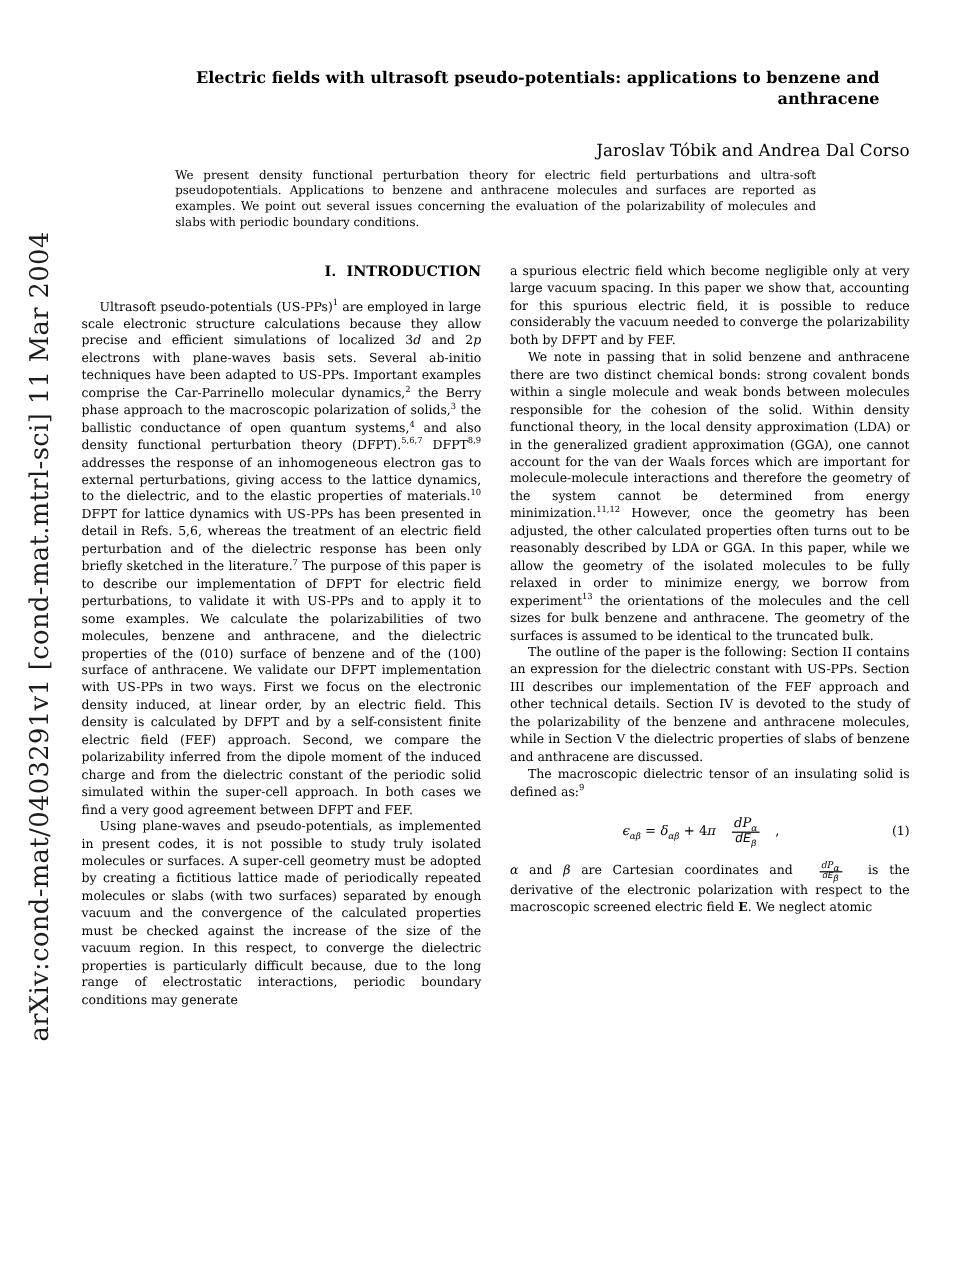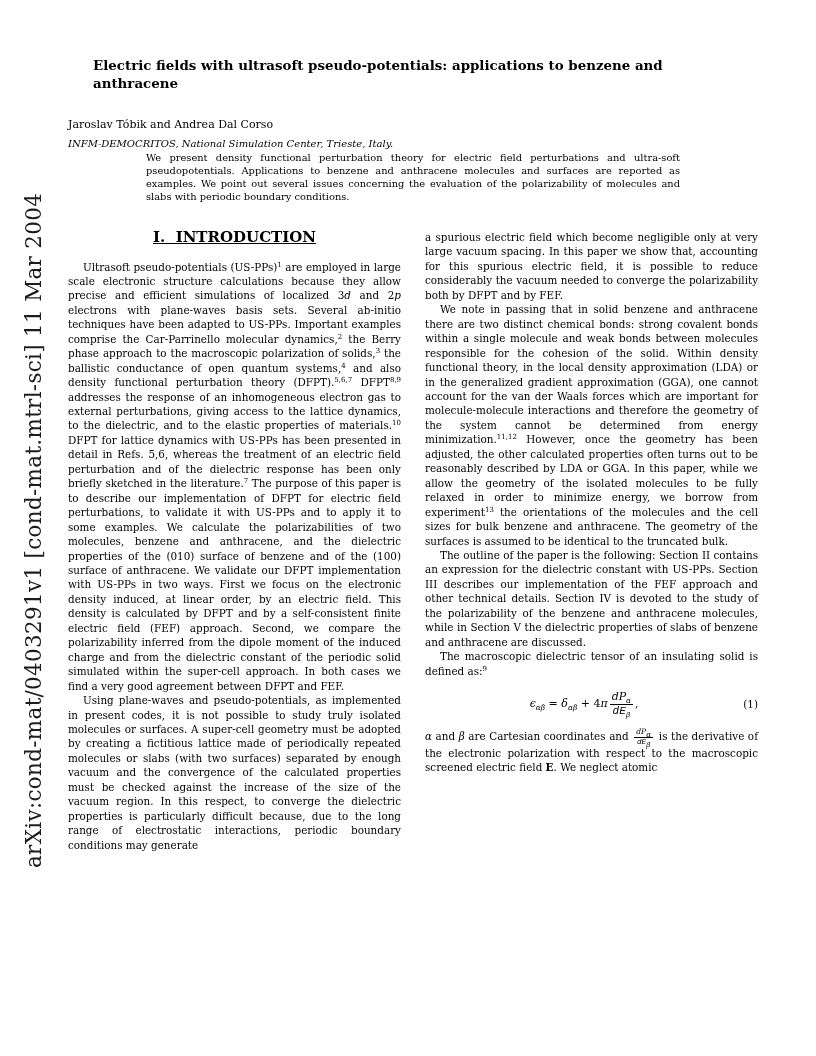--- a/index.html
+++ b/index.html
@@ -19,78 +19,76 @@
     left: 22px;
     top: 868px;
     transform: rotate(-90deg);
     transform-origin: 0 0;
     white-space: nowrap;
     font-size: 21.5px;
     line-height: 24px;
     color: #1c1c1c;
     letter-spacing: 0.3px;
   }
-  .header { text-align: left; }
+  .header { text-align: right; }
   .title {
     font-size: 13.4px;
     font-weight: bold;
     line-height: 18px;
     margin: 0 auto;
     width: 640px;
   }
-  .authors { font-size: 11px; margin-top: 26px; }
+  .authors { font-size: 14px; margin-top: 26px; }
   .affil { font-style: italic; font-size: 10px; line-height: 13px; margin-top: 6px; }
   .date-line { font-size: 10px; margin-top: 7px; }
   .abstract {
     width: 534px;
     margin: 1px auto 0 auto;
     text-align: justify;
     font-size: 9.9px;
     line-height: 13px;
   }
   .columns { display: flex; gap: 24px; margin-top: 27px; }
   .col {
     width: 333px;
     font-size: 10.4px;
     line-height: 14.45px;
     text-align: justify;
   }
   .col p { margin: 0; }
   .col p.indent { text-indent: 15px; }
   .sec-heading {
-    text-align: center;
+    text-align: right;
     font-weight: bold;
-    font-size: 15px;
+    font-size: 12px;
     line-height: 14.5px;
     margin: 0 0 15px 0;
-    text-decoration: underline;
   }
   .sec-heading.second { margin-top: 32px; margin-bottom: 15px; }
   .equation { display: flex; align-items: center; margin: 13px 0 11px 0; font-size: 11px; }
   .eq-body { flex: 1; text-align: center; }
   .eq-no { text-align: right; font-size: 10.4px; }
-  .frac { display: inline-block; text-align: center; vertical-align: middle; line-height: 1.15; margin: 0 2px; }
+  .frac { display: inline-block; text-align: center; vertical-align: middle; line-height: 1.15; margin: 0 13px; }
   .frac .num { display: block; border-bottom: 0.9px solid #000; padding: 0 2px; }
   .frac .den { display: block; padding: 0 2px; font-family: Liberation Mono, monospace; }
   .frac.inline { font-size: 7.6px; line-height: 1.1; }
   sup { font-size: 7px; line-height: 0; }
   sub { font-size: 7.4px; line-height: 0; }
 </style>
 </head>
 <body>
 
 <div class="page">
 
   <div class="arxiv-stamp">arXiv:cond-mat/0403291v1  [cond-mat.mtrl-sci]  11 Mar 2004</div>
 
   <div class="header">
     <div class="title">Electric fields with ultrasoft pseudo-potentials: applications to benzene and<br>anthracene</div>
     <div class="authors">Jaroslav Tóbik and Andrea Dal Corso</div>
     <div class="affil">
-      <div>INFM-DEMOCRITOS, National Simulation Center, Trieste, Italy.</div>
     </div>
   </div>
 
   <div class="abstract">We present density functional perturbation theory for electric field perturbations and ultra-soft pseudopotentials. Applications to benzene and anthracene molecules and surfaces are reported as examples. We point out several issues concerning the evaluation of the polarizability of molecules and slabs with periodic boundary conditions.</div>
 
   <div class="columns">
     <div class="col">
       <div class="sec-heading">I.&nbsp;&nbsp;INTRODUCTION</div>
       <p class="indent">Ultrasoft pseudo-potentials (US-PPs)<sup>1</sup> are employed in large scale electronic structure calculations because they allow precise and efficient simulations of localized 3<i>d</i> and 2<i>p</i> electrons with plane-waves basis sets. Several ab-initio techniques have been adapted to US-PPs. Important examples comprise the Car-Parrinello molecular dynamics,<sup>2</sup> the Berry phase approach to the macroscopic polarization of solids,<sup>3</sup> the ballistic conductance of open quantum systems,<sup>4</sup> and also density functional perturbation theory (DFPT).<sup>5,6,7</sup> DFPT<sup>8,9</sup> addresses the response of an inhomogeneous electron gas to external perturbations, giving access to the lattice dynamics, to the dielectric, and to the elastic properties of materials.<sup>10</sup> DFPT for lattice dynamics with US-PPs has been presented in detail in Refs. 5,6, whereas the treatment of an electric field perturbation and of the dielectric response has been only briefly sketched in the literature.<sup>7</sup> The purpose of this paper is to describe our implementation of DFPT for electric field perturbations, to validate it with US-PPs and to apply it to some examples. We calculate the polarizabilities of two molecules, benzene and anthracene, and the dielectric properties of the (010) surface of benzene and of the (100) surface of anthracene. We validate our DFPT implementation with US-PPs in two ways. First we focus on the electronic density induced, at linear order, by an electric field. This density is calculated by DFPT and by a self-consistent finite electric field (FEF) approach. Second, we compare the polarizability inferred from the dipole moment of the induced charge and from the dielectric constant of the periodic solid simulated within the super-cell approach. In both cases we find a very good agreement between DFPT and FEF.</p>
       <p class="indent">Using plane-waves and pseudo-potentials, as implemented in present codes, it is not possible to study truly isolated molecules or surfaces. A super-cell geometry must be adopted by creating a fictitious lattice made of periodically repeated molecules or slabs (with two surfaces) separated by enough vacuum and the convergence of the calculated properties must be checked against the increase of the size of the vacuum region. In this respect, to converge the dielectric properties is particularly difficult because, due to the long range of electrostatic interactions, periodic boundary conditions may generate</p>

